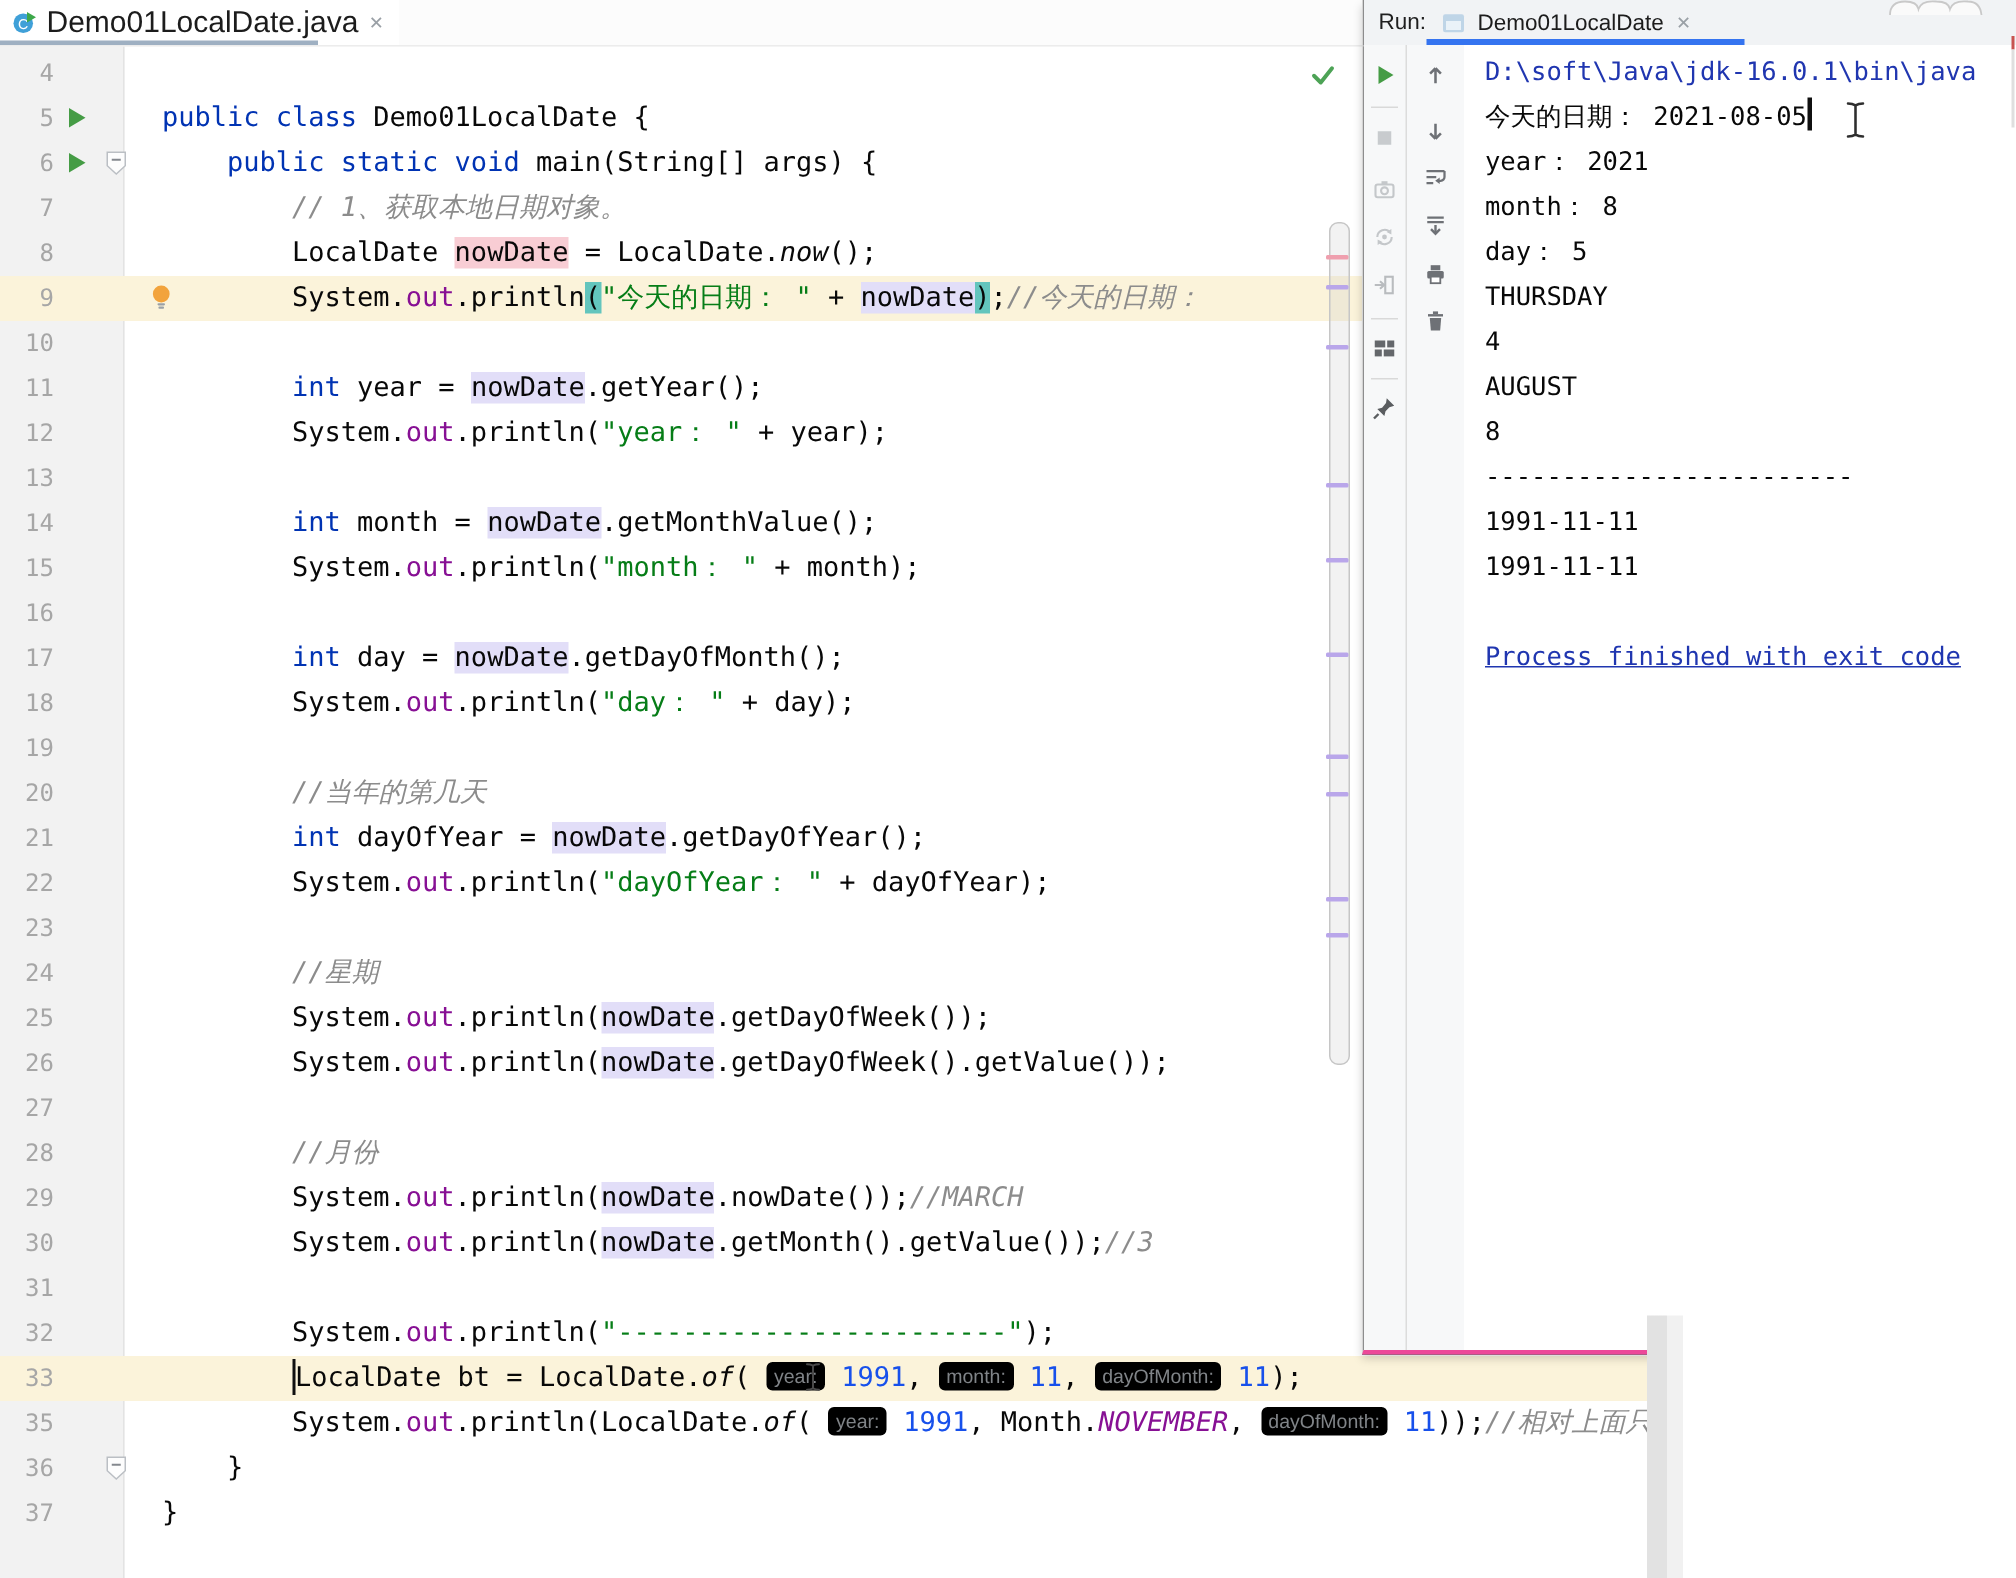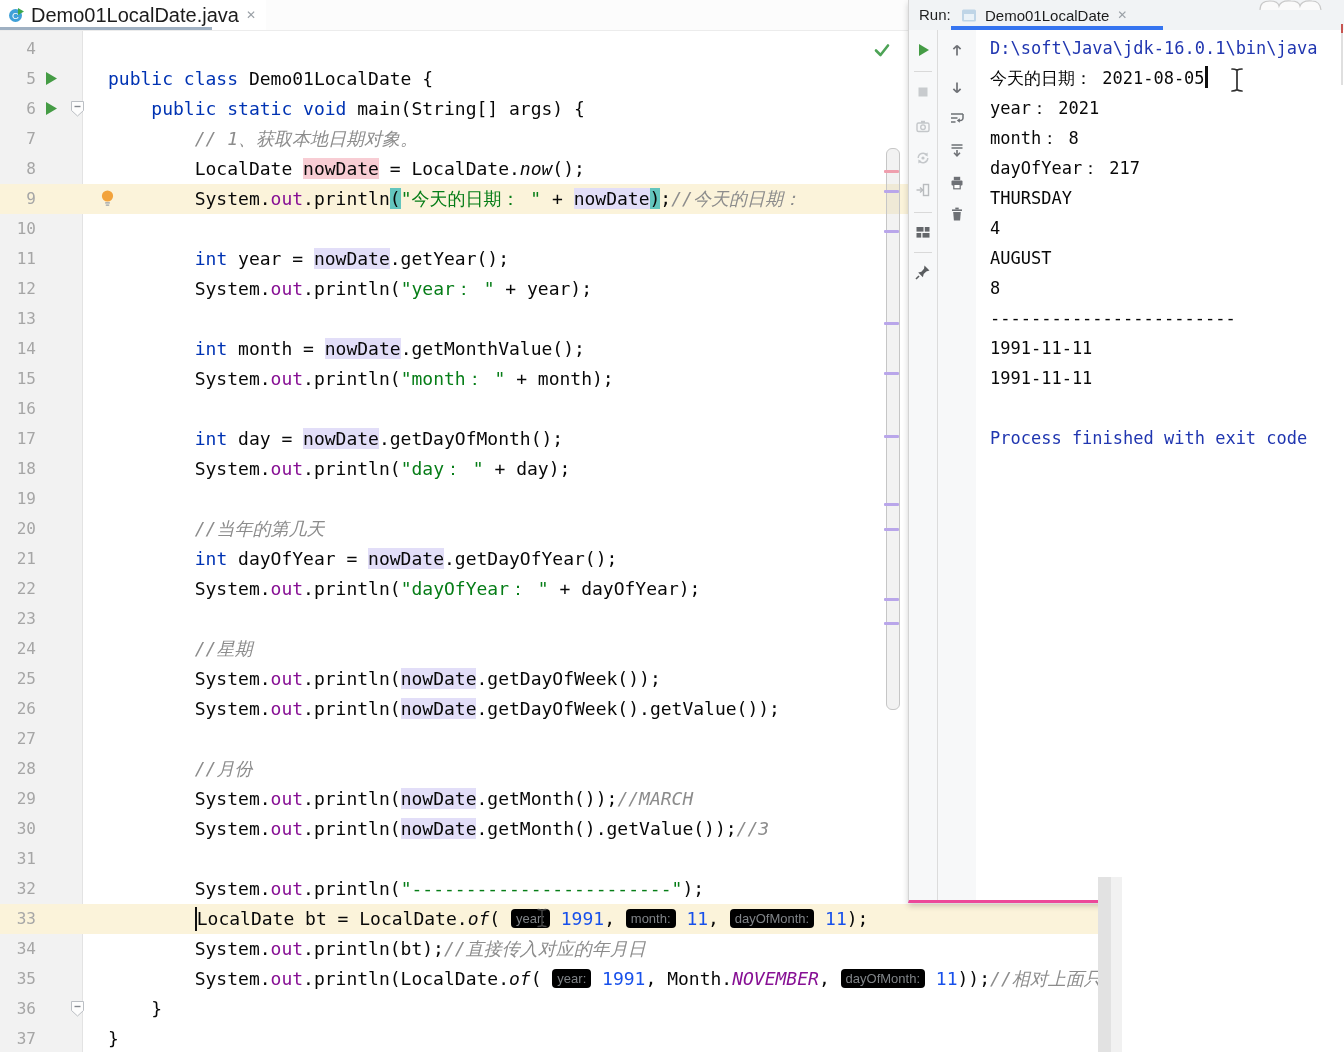--- a/index.html
+++ b/index.html
@@ -48,21 +48,21 @@
   .rtab{position:absolute;left:44px;top:0;height:30px;display:flex;align-items:center;gap:8px;padding:0 8px;}
   .rtab .t{font-size:15px;color:#1c1c1c;}
   .rtab-underline{position:absolute;left:42px;bottom:0;width:212px;height:4px;background:var(--accent);}
   .tb1{position:absolute;left:0;top:30px;width:28px;height:870px;background:#F7F8F9;border-right:1px solid #DCDCDC;}
   .tb2{position:absolute;left:29px;top:30px;width:38px;height:870px;background:#F7F8F9;border-right:1px solid #E2E2E2;}
   .tbtn{position:absolute;width:16px;height:16px;}
   .tdiv{position:absolute;height:1px;background:#D9D9D9;}
   .console{position:absolute;left:67px;top:30px;width:369px;height:870px;background:#fff;
            padding:3px 0 0 14px;box-sizing:border-box;overflow:hidden;}
   .cline{height:30px;white-space:pre;font:17px/30px "DejaVu Sans Mono",monospace;}
-  .c-out{color:var(--txt);} .c-cmd{color:var(--cmd);} .c-sys{color:var(--cmd);}
+  .c-out{color:var(--txt);} .c-cmd{color:var(--cmd);} .c-sys{color:var(--cmd);text-decoration:underline;}
   .blockcaret{display:inline-block;width:3px;height:22px;background:#101010;vertical-align:-4px;}
   
   .whitecover{position:absolute;left:1122px;top:900px;width:222px;height:152px;background:#fff;}
   .brstrip{position:absolute;left:1098px;top:877px;width:24px;height:175px;
            background:linear-gradient(90deg,#E2E2E2 0 55%,#F1F1F1 55% 100%);}
   .watermark{position:absolute;left:1258px;top:0;}
   .edge-red{position:absolute;left:1341px;top:24px;width:2px;height:9px;background:#C75450;}
   .edge-gray{position:absolute;left:1341px;top:33px;width:2px;height:52px;background:#DFDFDF;}
   .ibeam{position:absolute;}
 </style>
@@ -188,41 +188,37 @@
         <div class="row">
           <span class="lnum">27</span>
           <span class="codetext"></span>
         </div>
         <div class="row">
           <span class="lnum">28</span>
           <span class="codetext"><span class="sd">        </span><span class="sc">//月份</span></span>
         </div>
         <div class="row">
           <span class="lnum">29</span>
-          <span class="codetext"><span class="sd">        System.</span><span class="sf">out</span><span class="sd">.println(</span><span class="sd srd">nowDate</span><span class="sd">.getMonth());</span><span class="sc">//MARCH</span></span>
+          <span class="codetext"><span class="sd">        System.</span><span class="sf">out</span><span class="sd">.println(</span><span class="sd srd">nowDate</span><span class="sd">.nowDate());</span><span class="sc">//MARCH</span></span>
         </div>
         <div class="row">
           <span class="lnum">30</span>
           <span class="codetext"><span class="sd">        System.</span><span class="sf">out</span><span class="sd">.println(</span><span class="sd srd">nowDate</span><span class="sd">.getMonth().getValue());</span><span class="sc">//3</span></span>
         </div>
         <div class="row">
           <span class="lnum">31</span>
           <span class="codetext"></span>
         </div>
         <div class="row">
           <span class="lnum">32</span>
           <span class="codetext"><span class="sd">        System.</span><span class="sf">out</span><span class="sd">.println(</span><span class="ss">"------------------------"</span><span class="sd">);</span></span>
         </div>
         <div class="row">
           <span class="lnum">33</span>
           <span class="codetext"><span class="sd">        </span><span class="scrt"></span><span class="sd">LocalDate bt = LocalDate.</span><span class="sm sd">of</span><span class="sd">( </span><span class="sh">year:</span><span class="sd"> </span><span class="sn">1991</span><span class="sd">, </span><span class="sh">month:</span><span class="sd"> </span><span class="sn">11</span><span class="sd">, </span><span class="sh">dayOfMonth:</span><span class="sd"> </span><span class="sn">11</span><span class="sd">);</span></span>
-        </div>
-        <div class="row">
-          <span class="lnum">34</span>
-          <span class="codetext"><span class="sd">        System.</span><span class="sf">out</span><span class="sd">.println(bt);</span><span class="sc">//直接传入对应的年月日</span></span>
         </div>
         <div class="row">
           <span class="lnum">35</span>
           <span class="codetext"><span class="sd">        System.</span><span class="sf">out</span><span class="sd">.println(LocalDate.</span><span class="sm sd">of</span><span class="sd">( </span><span class="sh">year:</span><span class="sd"> </span><span class="sn">1991</span><span class="sd">, Month.</span><span class="se">NOVEMBER</span><span class="sd">, </span><span class="sh">dayOfMonth:</span><span class="sd"> </span><span class="sn">11</span><span class="sd">));</span><span class="sc">//相对上面只</span></span>
         </div>
         <div class="row">
           <span class="lnum">36</span>
           <span class="gicon" style="left: 70px; top: 6px;"><svg width="15" height="17" viewBox="0 0 15 17">
               <path d="M1.5 1.5h12v9l-6 5.5-6-5.5z" fill="#FDFDFD" stroke="#BBBFC4"></path>
               <line x1="4.5" y1="6.5" x2="10.5" y2="6.5" stroke="#84888E" stroke-width="1.4"></line>
@@ -343,21 +339,21 @@
             <rect x="6.3" y="1.6" width="3.4" height="1.8" fill="#6E7176"></rect>
             <rect x="3" y="3.4" width="10" height="1.6" fill="#6E7176"></rect>
             <path d="M4.2 6h7.6l-.7 8.4H4.9z" fill="#6E7176"></path>
           </svg></div>
       </div>
     <div class="console" id="console">
         <div class="cline c-cmd"><span>D:\soft\Java\jdk-16.0.1\bin\java</span></div>
         <div class="cline c-out"><span>今天的日期： 2021-08-05</span><span class="blockcaret"></span></div>
         <div class="cline c-out"><span>year： 2021</span></div>
         <div class="cline c-out"><span>month： 8</span></div>
-        <div class="cline c-out"><span>dayOfYear： 217</span></div>
+        <div class="cline c-out"><span>day： 5</span></div>
         <div class="cline c-out"><span>THURSDAY</span></div>
         <div class="cline c-out"><span>4</span></div>
         <div class="cline c-out"><span>AUGUST</span></div>
         <div class="cline c-out"><span>8</span></div>
         <div class="cline c-out"><span>------------------------</span></div>
         <div class="cline c-out"><span>1991-11-11</span></div>
         <div class="cline c-out"><span>1991-11-11</span></div>
         <div class="cline c-out"><span></span></div>
         <div class="cline c-sys"><span>Process finished with exit code</span></div>
       </div>

